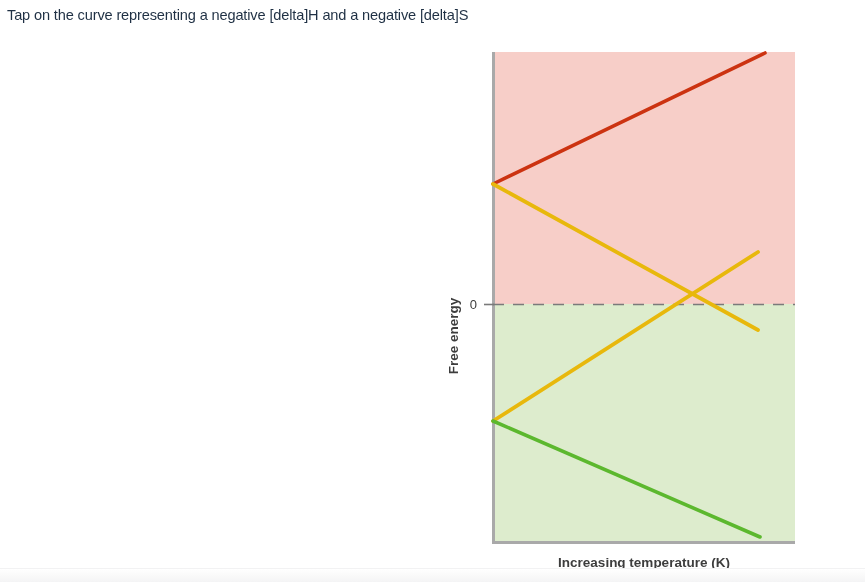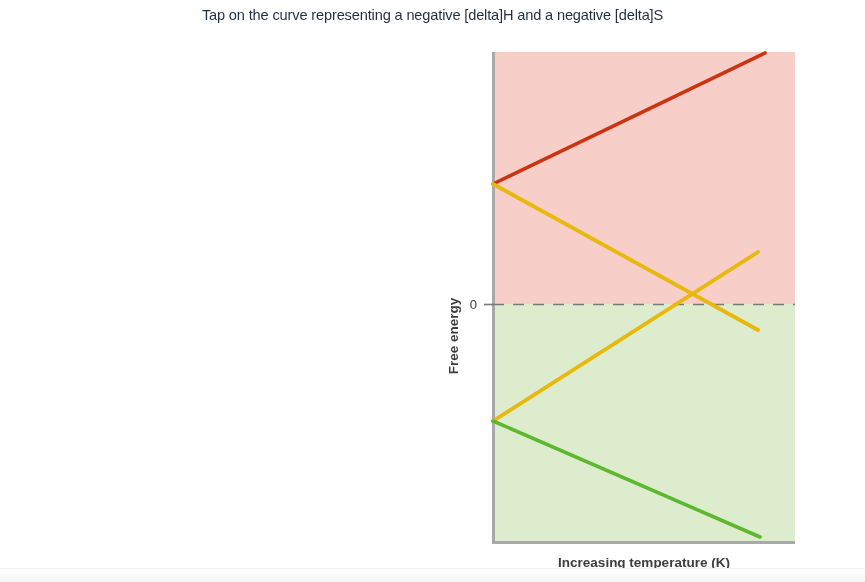--- a/index.html
+++ b/index.html
@@ -19,21 +19,21 @@
   
   .question-bar {
     position: absolute;
     left: 0;
     top: 0;
     width: 865px;
     height: 30px;
     display: flex;
     align-items: center;
     box-sizing: border-box;
-    justify-content: center;
+    padding-left: 7px;
   }
   .question-text {
     font-size: 14.6px;
     color: #1f3044;
     letter-spacing: -0.15px;
     white-space: nowrap;
     font-family: "Liberation Sans", sans-serif;
   }
 
   

